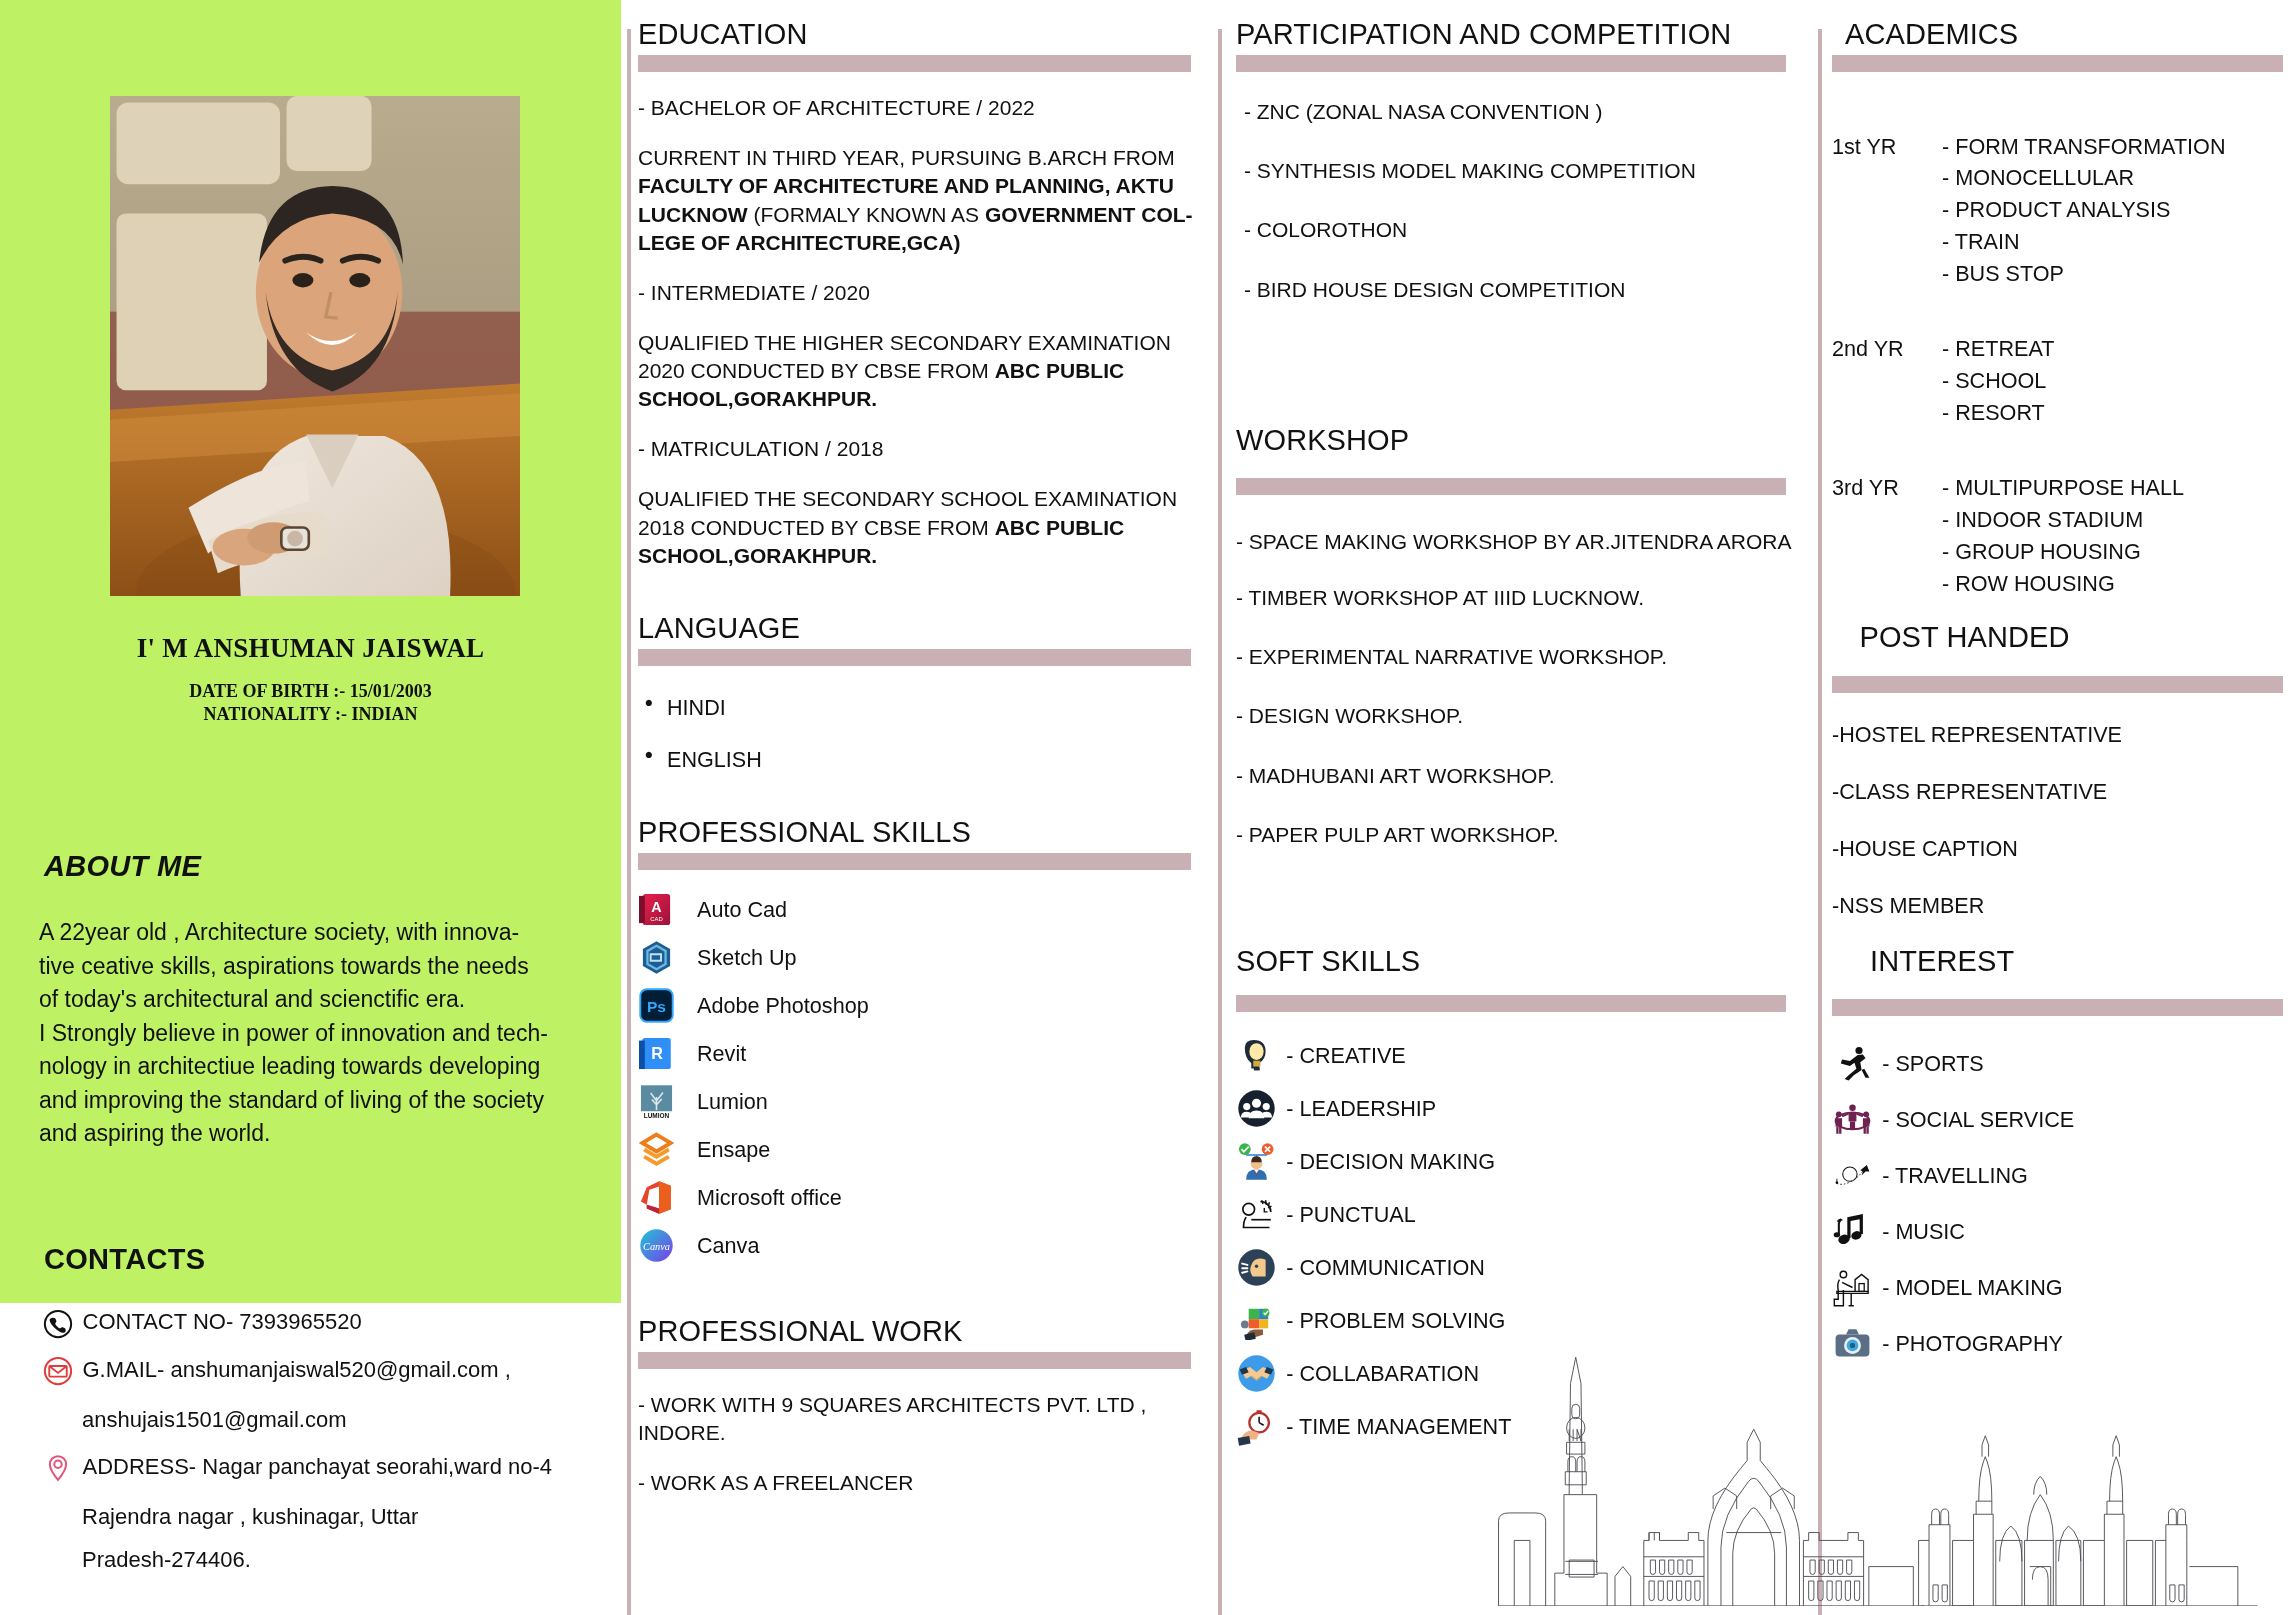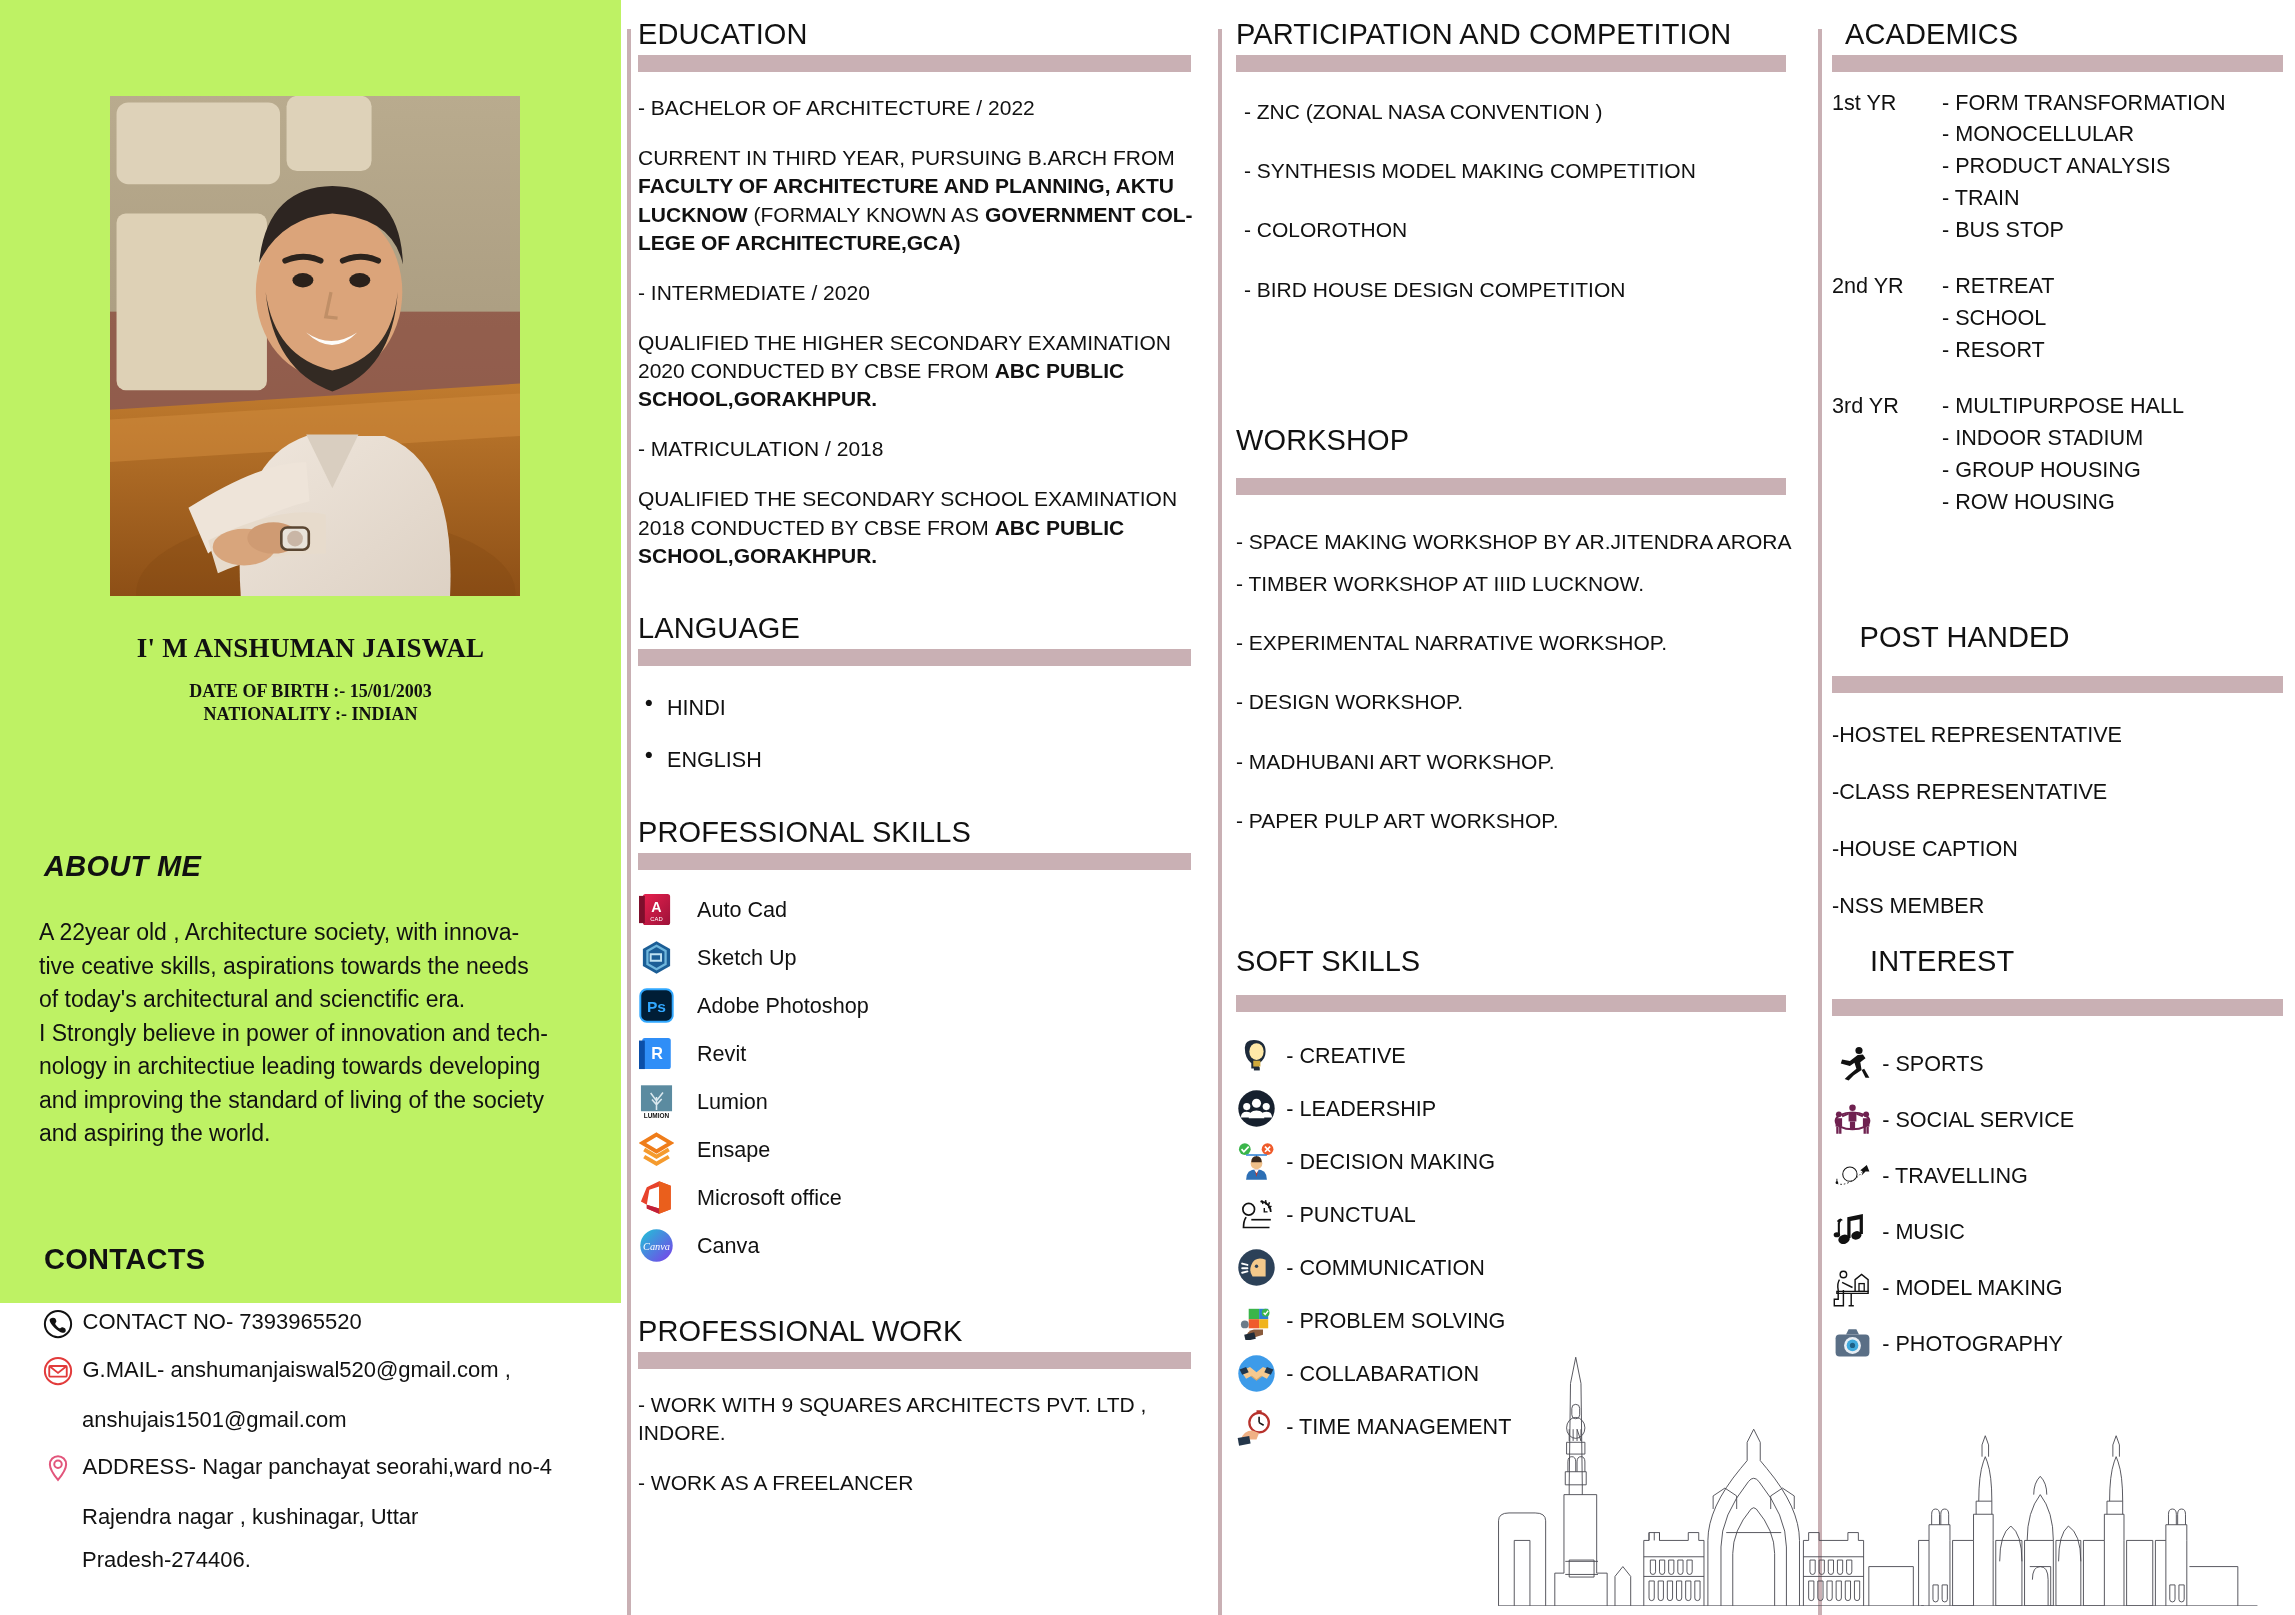--- a/index.html
+++ b/index.html
@@ -105,21 +105,21 @@
   
   .ic-row { display: flex; align-items: center; height: 53px; }
   .ic-box {
     width: 41px; min-width: 41px; height: 41px; margin-right: 9.2px;
     display: flex; align-items: center; justify-content: center;
   }
   .ic-box svg { width: 39px; height: 39px; display: block; }
   .ic-lbl { font-size: 21.6px; color: #111; white-space: nowrap; }
 
   
-  .acad-row { display: flex; font-size: 21.6px; color: #111; line-height: 1.47; }
+  .acad-row { display: flex; font-size: 21.6px; color: #111; line-height: 1.47; margin-top: 44px; }
   .acad-yr { width: 110px; min-width: 110px; }
   .acad-items div { white-space: nowrap; }
 
   .post-line { font-size: 21.6px; color: #111; margin-bottom: 31px; white-space: nowrap; }
 
   .skyline {
     position: absolute; left: 1492px; top: 1344px; width: 772px; height: 262px;
   }
   .skyline svg { width: 100%; height: 100%; display: block; }
 </style>
@@ -395,21 +395,21 @@
       <div class="line" style="margin-bottom:31px; padding-left:7.9px">- ZNC  (ZONAL NASA CONVENTION )</div>
       <div class="line" style="margin-bottom:31px; padding-left:7.9px">- SYNTHESIS MODEL MAKING COMPETITION</div>
       <div class="line" style="margin-bottom:31px; padding-left:7.9px">- COLOROTHON</div>
       <div class="line" style="padding-left:7.9px">- BIRD HOUSE DESIGN COMPETITION</div>
     </div>
 
     <div class="blk" style="left:0; top:424px; width:550px;">
       <div class="sec-title">WORKSHOP</div>
       <div class="sec-bar" style="margin-top:21px"></div>
       <div style="height:33px"></div>
-      <div class="line" style="margin-bottom:14px">- SPACE MAKING WORKSHOP BY AR.JITENDRA ARORA</div>
+      <div class="line" style="margin-bottom:28px">- SPACE MAKING WORKSHOP BY AR.JITENDRA ARORA</div>
       <div class="line" style="margin-bottom:31px">- TIMBER WORKSHOP AT IIID LUCKNOW.</div>
       <div class="line" style="margin-bottom:31px">- EXPERIMENTAL NARRATIVE WORKSHOP.</div>
       <div class="line" style="margin-bottom:31px">- DESIGN WORKSHOP.</div>
       <div class="line" style="margin-bottom:31px">- MADHUBANI ART WORKSHOP.</div>
       <div class="line">- PAPER PULP ART WORKSHOP.</div>
     </div>
 
     <div class="blk" style="left:0; top:945px; width:550px;">
       <div class="sec-title">SOFT SKILLS</div>
       <div class="sec-bar" style="margin-top:17px"></div>

